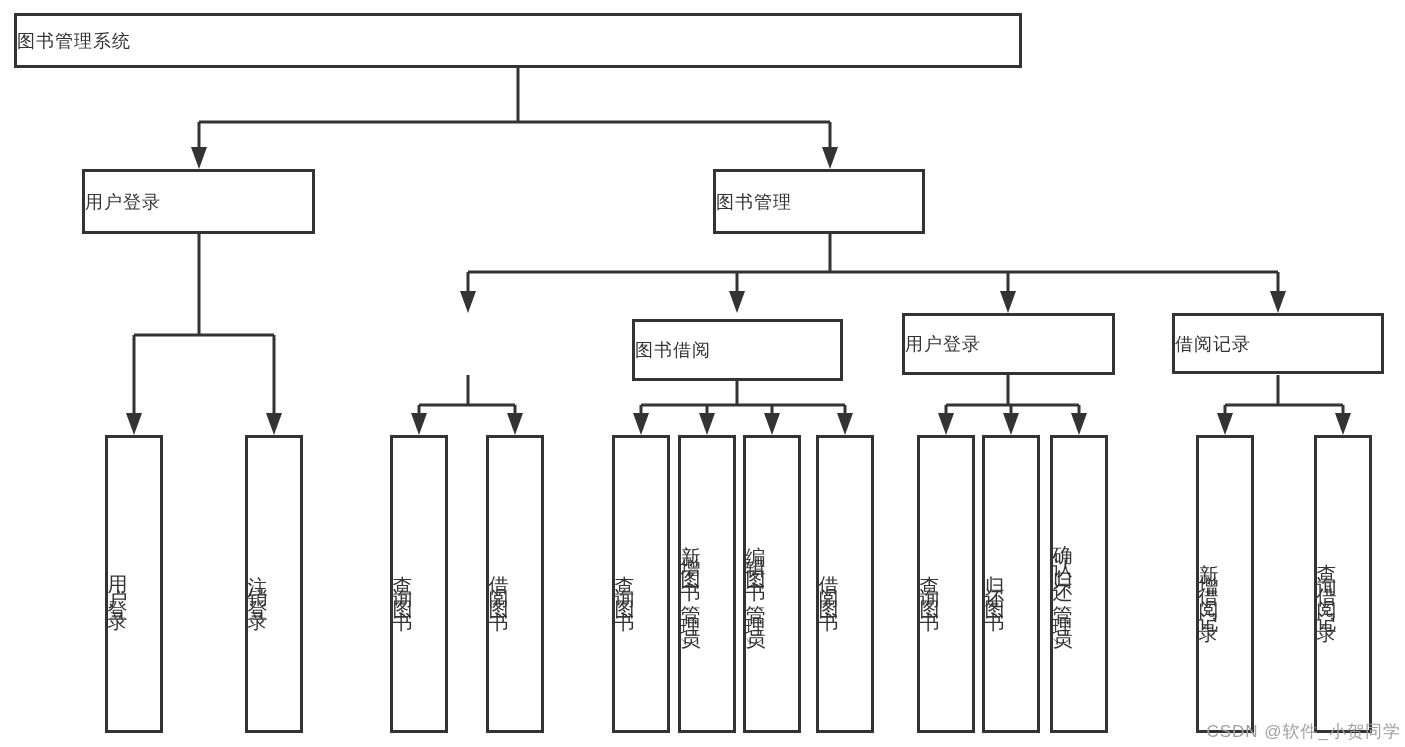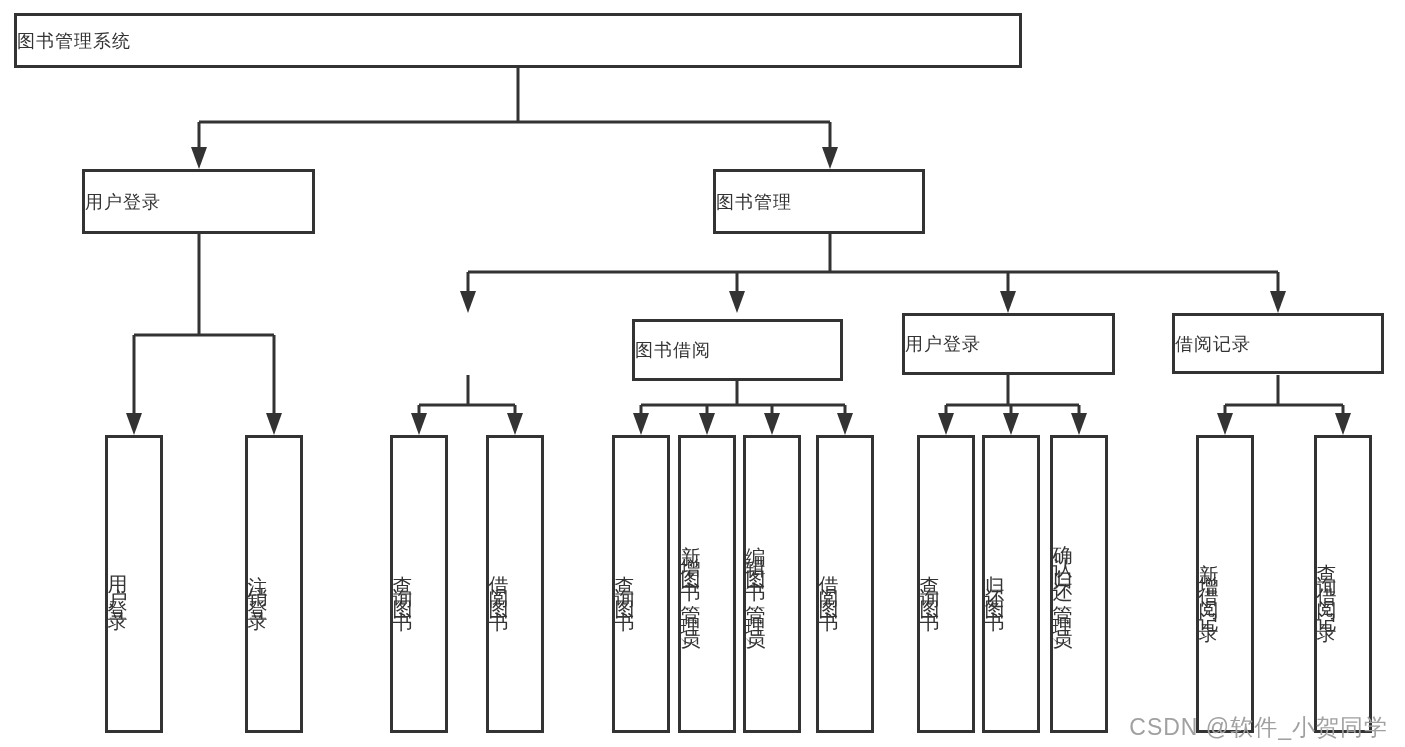--- a/index.html
+++ b/index.html
@@ -41,23 +41,23 @@
   .vtext{
     writing-mode:vertical-rl;
     text-orientation:mixed;
     font-size:20px;
     letter-spacing:12px;
     line-height:1;
     white-space:nowrap;
   }
   .watermark{
     position:absolute;
-    right:17px;
+    right:4px;
     bottom:4px;
-    font-size:23px;
+    font-size:17px;
     color:var(--wm);
     letter-spacing:1px;
     white-space:nowrap;
     z-index:5;
   }
 </style>
 </head>
 <body>
 
 <div id="canvas">

